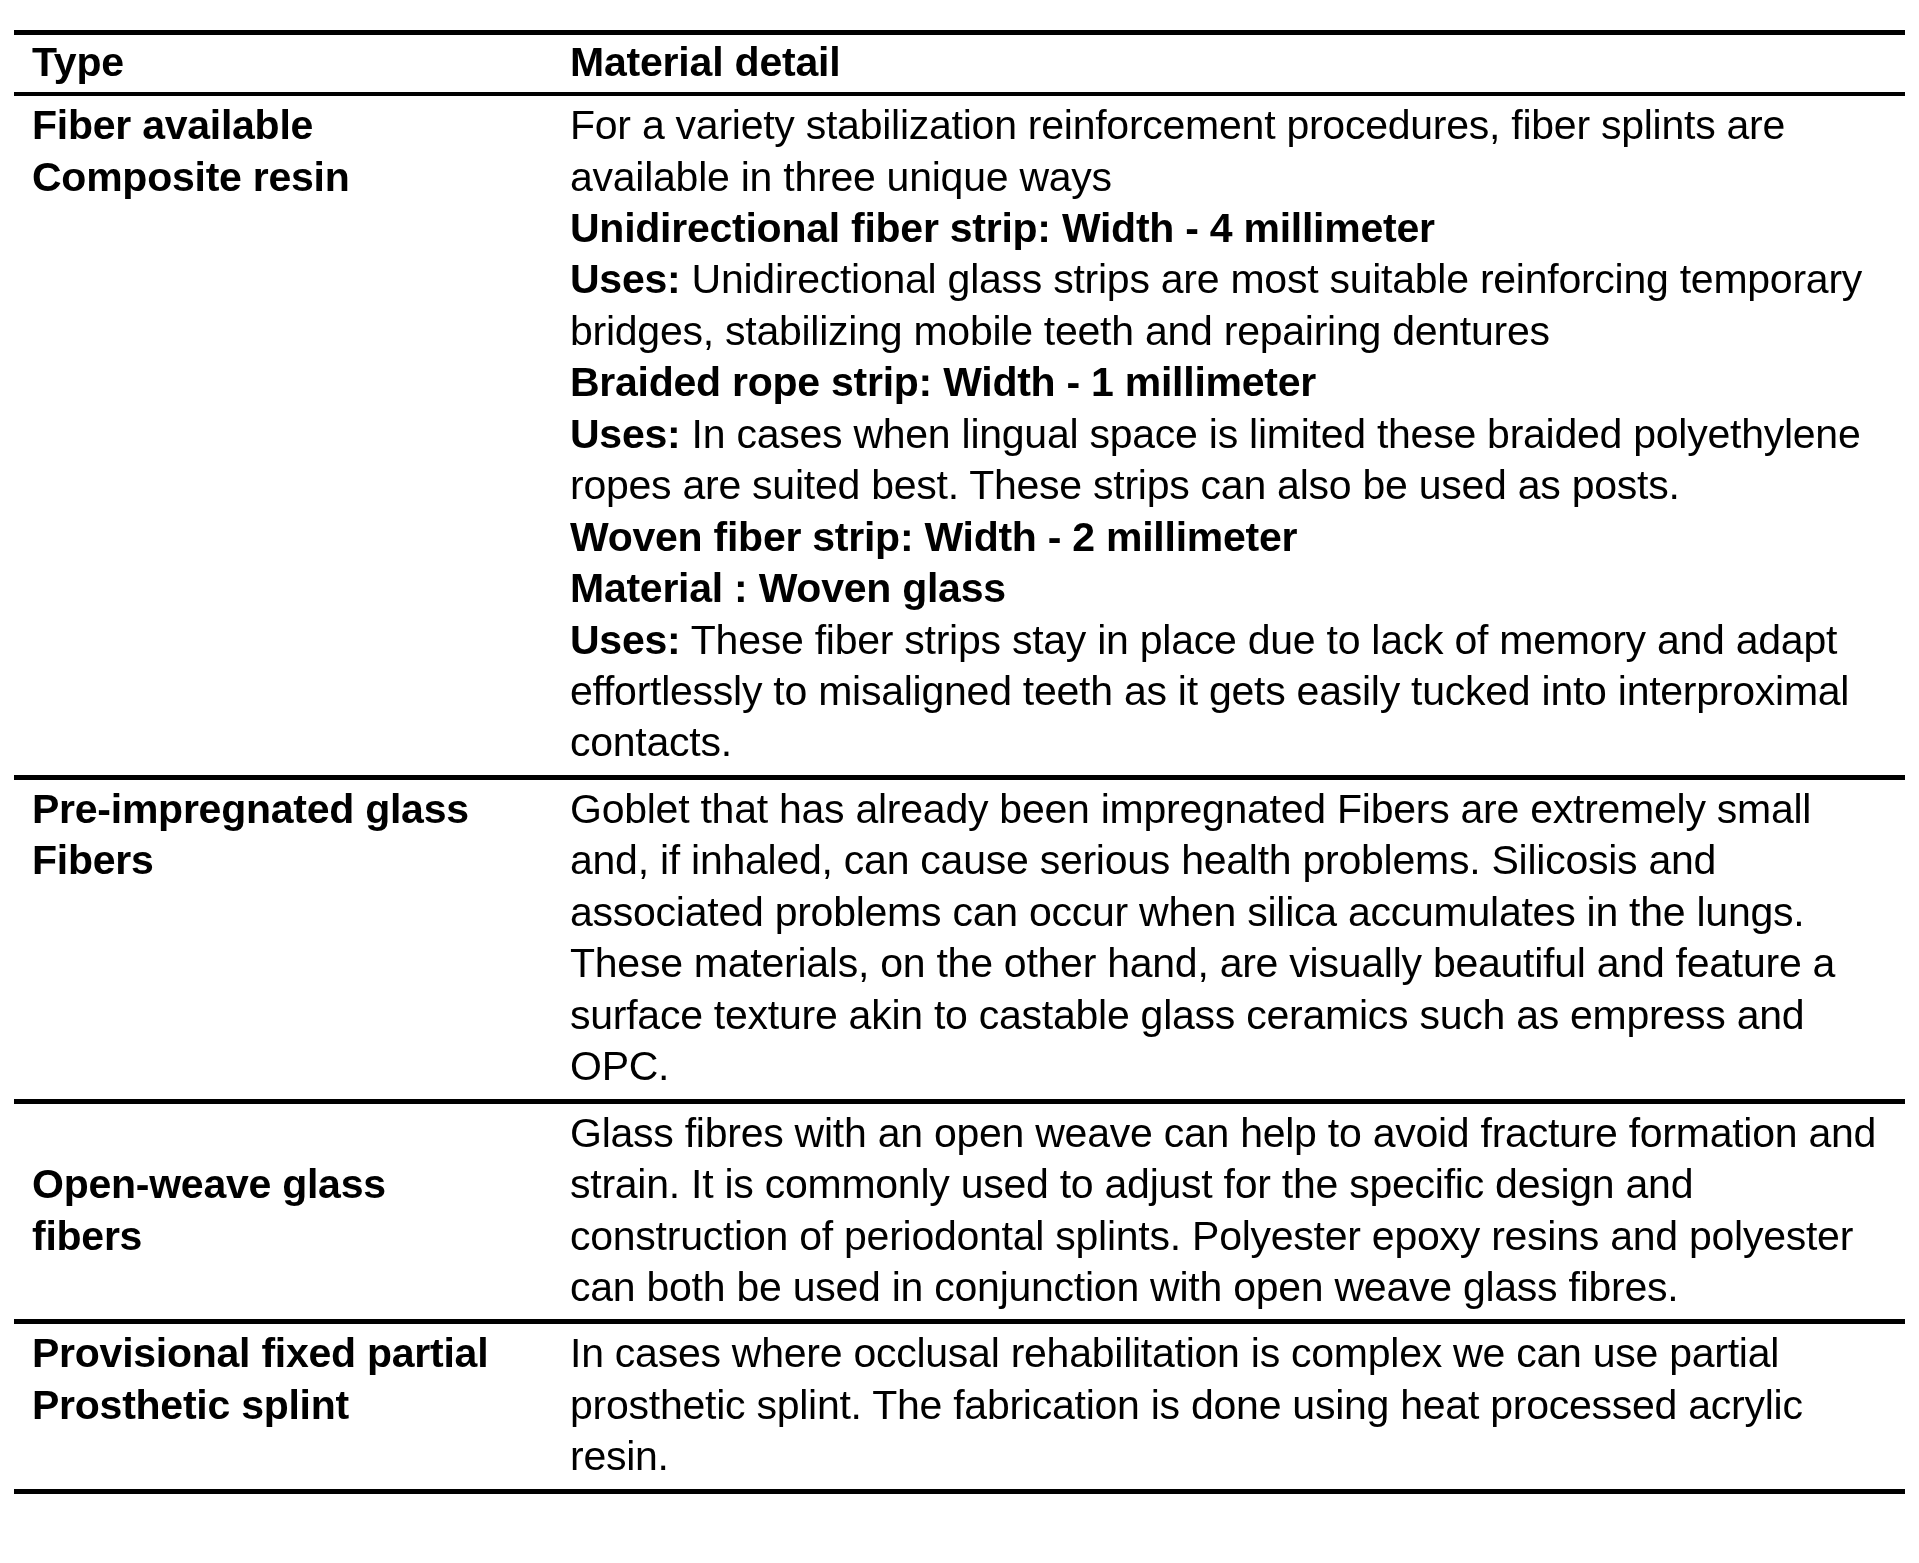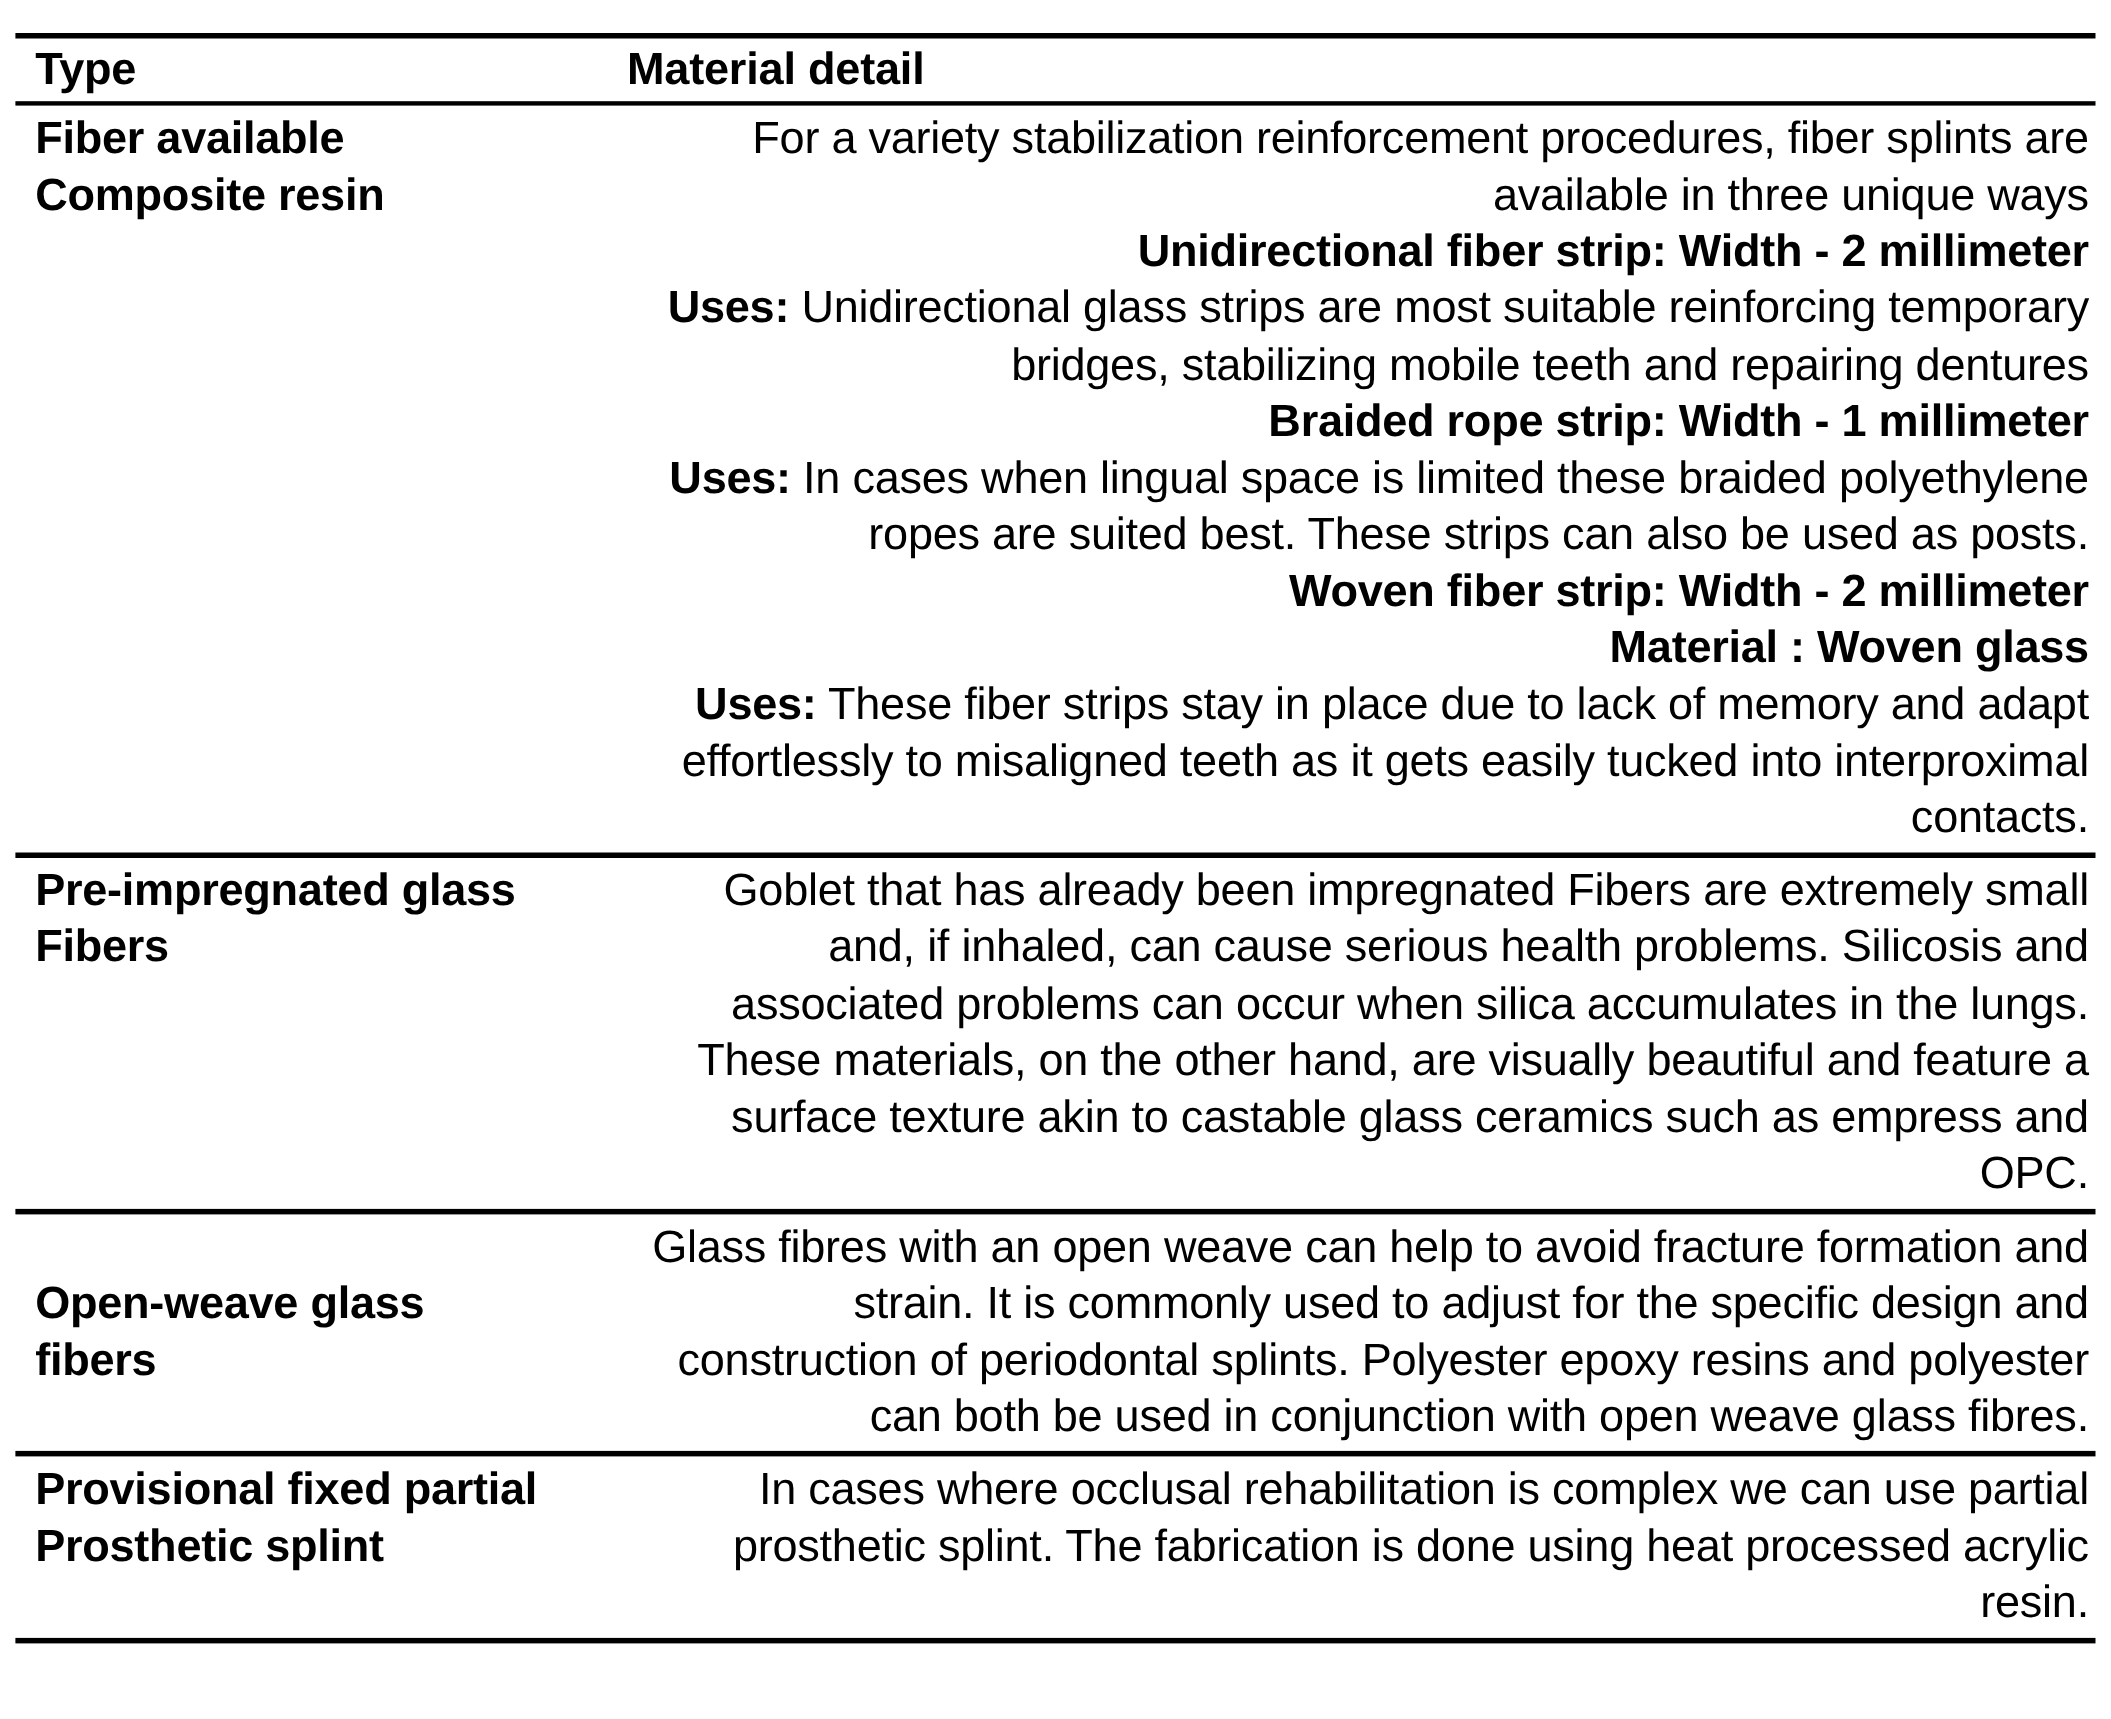--- a/index.html
+++ b/index.html
@@ -53,21 +53,20 @@
     line-height: 1.255;
     letter-spacing: -0.25px;
   }
   tbody tr.body-row > td.cell-type {
     font-weight: bold;
   }
   tbody tr.body-row > td.cell-detail {
     padding-left: 20px;
     padding-right: 6px;
     font-weight: normal;
-    text-align: right;
   }
   tbody tr.body-row.v-center > td.cell-type {
     vertical-align: middle;
   }
   tbody tr.body-row:last-child > td {
     border-bottom: 5px solid #000;
   }
 
   .para { margin: 0; padding: 0; }
   .b { font-weight: bold; }
@@ -90,21 +89,21 @@
       </tr>
     </thead>
     <tbody id="table-body">
         <tr class="body-row">
           <td class="cell-type">
             <span class="detail-line">Fiber available</span>
             <span class="detail-line">Composite resin</span>
           </td>
           <td class="cell-detail">
             <p class="para"><span>For a variety stabilization reinforcement procedures, fiber splints are available in three unique ways</span></p>
-            <p class="para"><span class="b">Unidirectional fiber strip: Width - 2 millimeter</span></p>
+            <p class="para"><span class="b">Unidirectional fiber strip: Width - 4 millimeter</span></p>
             <p class="para"><span class="lead">Uses:</span><span> Unidirectional glass strips are most suitable reinforcing temporary bridges, stabilizing mobile teeth and repairing dentures</span></p>
             <p class="para"><span class="b">Braided rope strip: Width - 1 millimeter</span></p>
             <p class="para"><span class="lead">Uses:</span><span> In cases when lingual space is limited these braided polyethylene ropes are suited best. These strips can also be used as posts.</span></p>
             <p class="para"><span class="b">Woven fiber strip: Width - 2 millimeter</span></p>
             <p class="para"><span class="b">Material : Woven glass</span></p>
             <p class="para"><span class="lead">Uses:</span><span> These fiber strips stay in place due to lack of memory and adapt effortlessly to misaligned teeth as it gets easily tucked into interproximal contacts.</span></p>
           </td>
         </tr>
         <tr class="body-row">
           <td class="cell-type">

